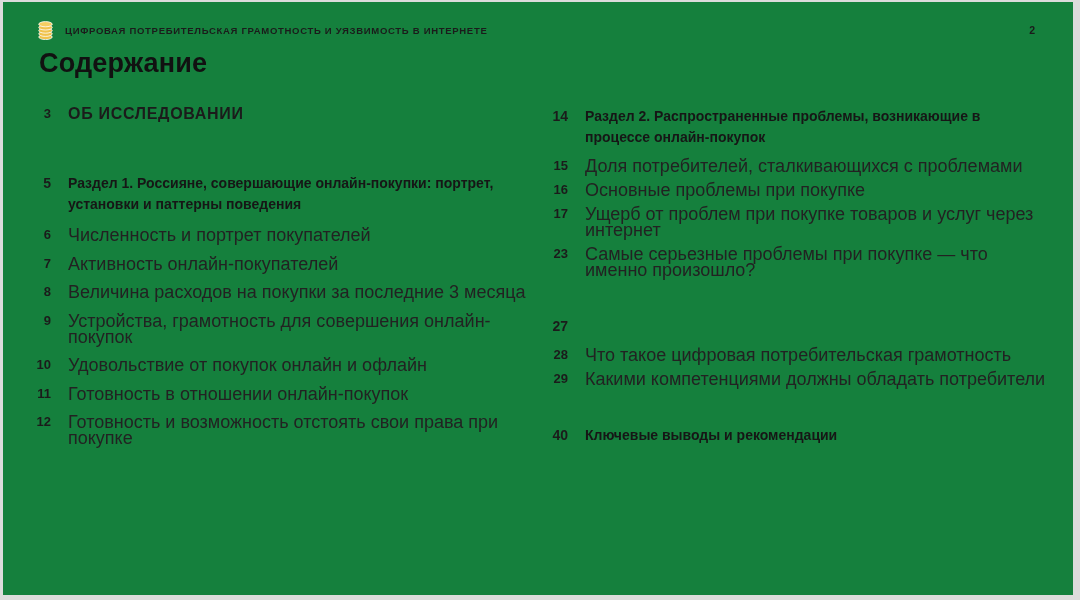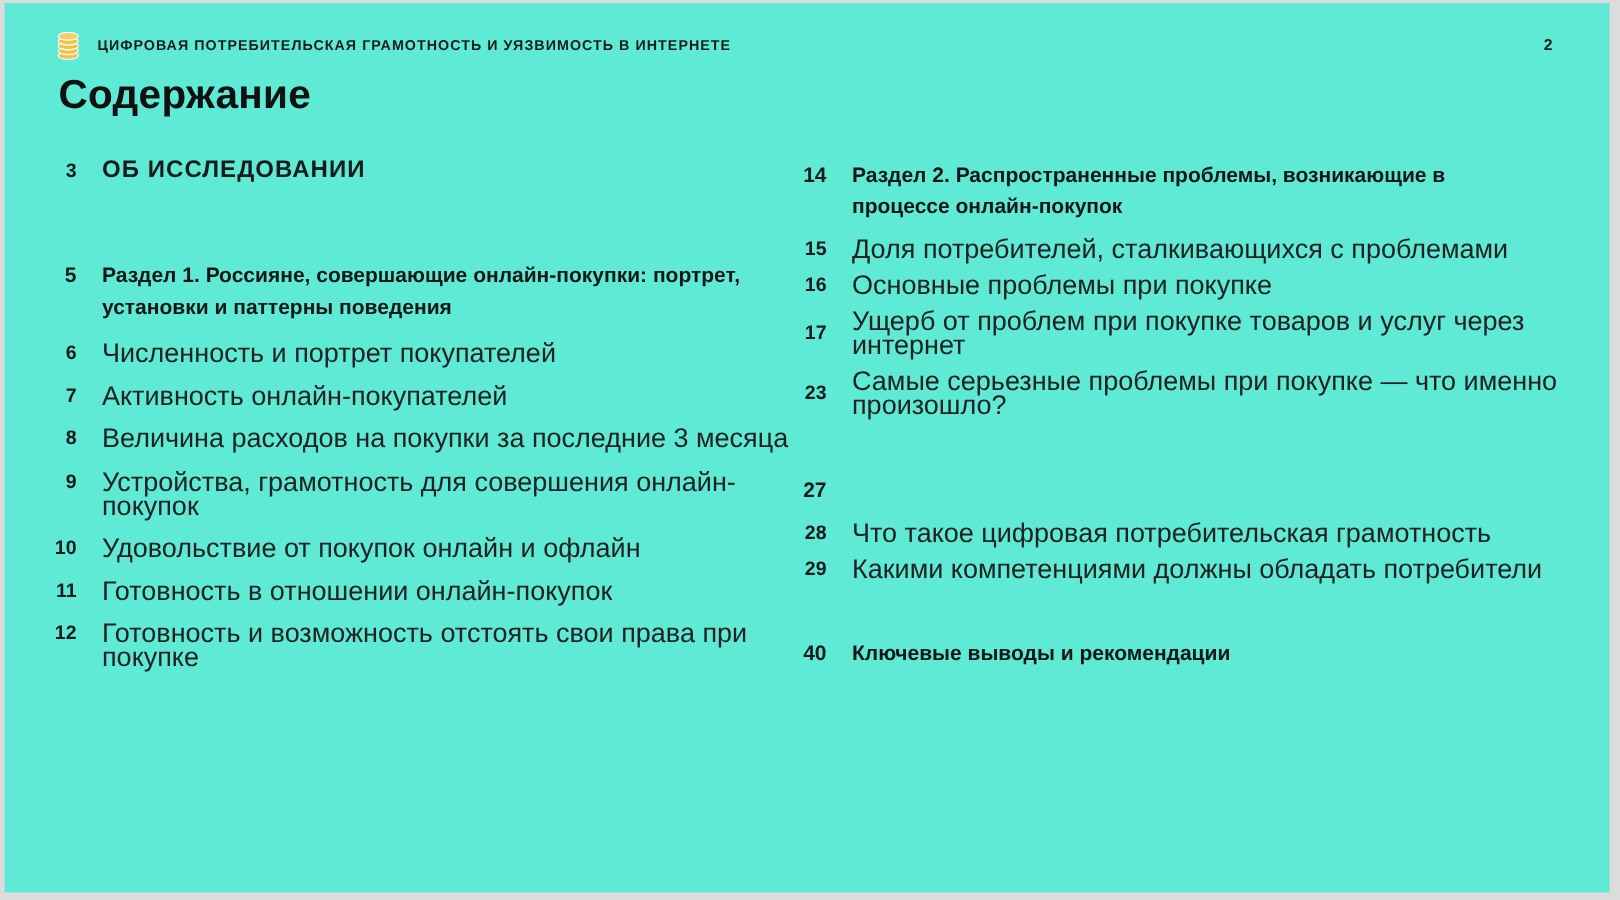--- a/index.html
+++ b/index.html
@@ -4,21 +4,21 @@
 <style>
   html,body{margin:0;padding:0;}
   body{
     width:1080px;height:600px;position:relative;overflow:hidden;
     background:#dcdcdc;
     font-family:"Liberation Sans",sans-serif;
     -webkit-font-smoothing:antialiased;
   }
   .page{
     position:absolute;top:2px;left:3px;right:7px;bottom:5px;
-    background:#5eead4;color:#1b1b1b;
+    background:#15803d;color:#1b1b1b;
   }
   
   .topbar{
     position:absolute;top:18px;left:35px;right:38px;height:20px;
     display:flex;align-items:center;
   }
   .logo{width:15px;height:19px;flex-shrink:0;display:block;}
   .brand{
     margin-left:12px;font-size:9.5px;font-weight:700;letter-spacing:0.7px;
     color:#1b1b1b;white-space:nowrap;
@@ -29,40 +29,40 @@
     position:absolute;top:46px;left:36px;
     font-size:27px;font-weight:700;letter-spacing:0.2px;color:#111;
   }
   
   .toc{
     position:absolute;top:104px;left:28px;right:20px;
     display:flex;align-items:flex-start;
   }
   .col{display:flex;flex-direction:column;}
   .col-left{width:497px;flex-shrink:0;}
-  .col-right{flex:1;margin-left:3px;}
+  .col-right{flex:1;margin-left:20px;}
   .row{display:flex;align-items:flex-start;}
   .num{
     width:20px;flex-shrink:0;text-align:right;
     font-weight:700;font-size:13px;line-height:16px;color:#1b1b1b;
   }
   .label{margin-left:17px;color:#222;}
   
   .row.caps{margin-bottom:27px;}
   .row.caps .label{font-size:16px;font-weight:700;letter-spacing:0.7px;line-height:16px;color:#1b1b1b;}
   .row.section{margin-bottom:12px;}
   .row.section .num{font-size:14px;line-height:21px;}
   .row.section .label{font-size:14px;font-weight:700;line-height:21px;color:#161616;}
   .col-left .row.section{margin-top:24px;}
   .col-left .row.section .label{max-width:430px;}
   .col-right .row.section .label{max-width:408px;}
   .col-right .row.section{margin-bottom:10px;}
   .row.item .label{font-size:18px;font-weight:400;line-height:16px;}
   .col-left .row.item{margin-bottom:12.5px;}
-  .col-right .row.item{margin-bottom:8px;align-items:center;}
+  .col-right .row.item{margin-bottom:8px;}
   .row.gap-before{margin-top:30px;}
 </style>
 </head>
 <body>
 
 <div class="page">
 
   <div class="topbar">
     <svg class="logo" viewBox="0 0 15 19" aria-hidden="true">
       <ellipse cx="7.5" cy="16" rx="6.7" ry="2.6" fill="#F0C24B" stroke="#ffffff" stroke-width="0.8"></ellipse>

